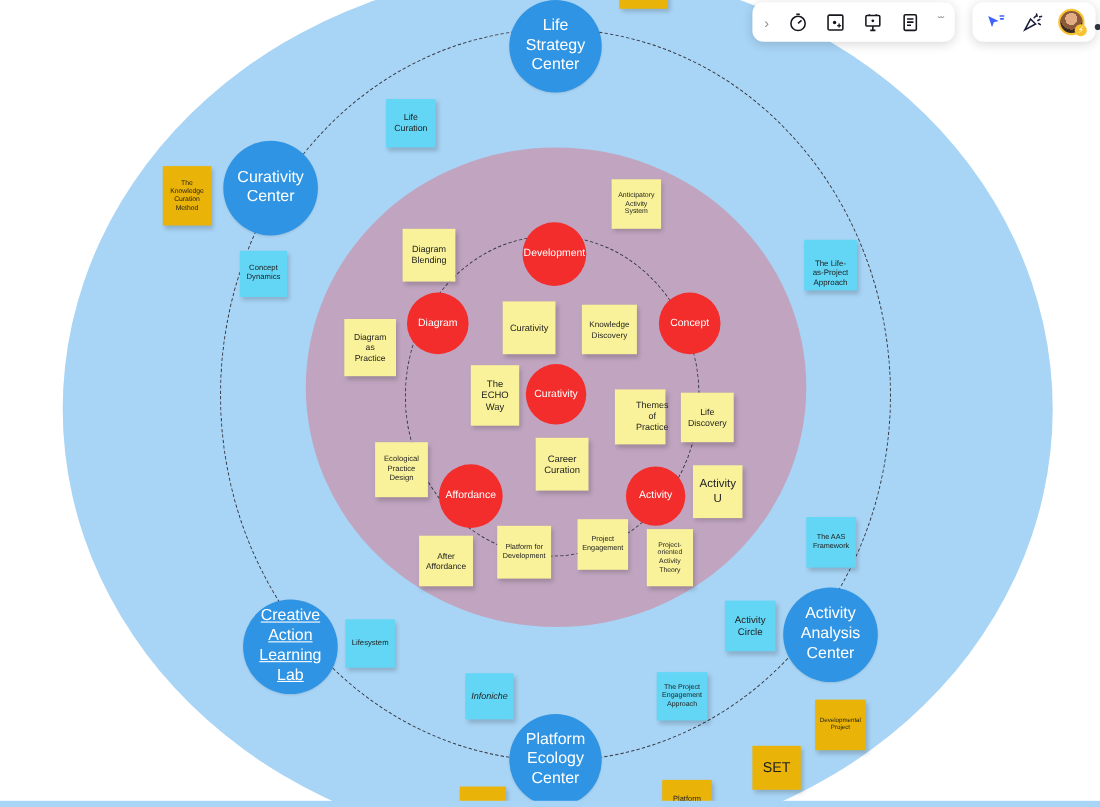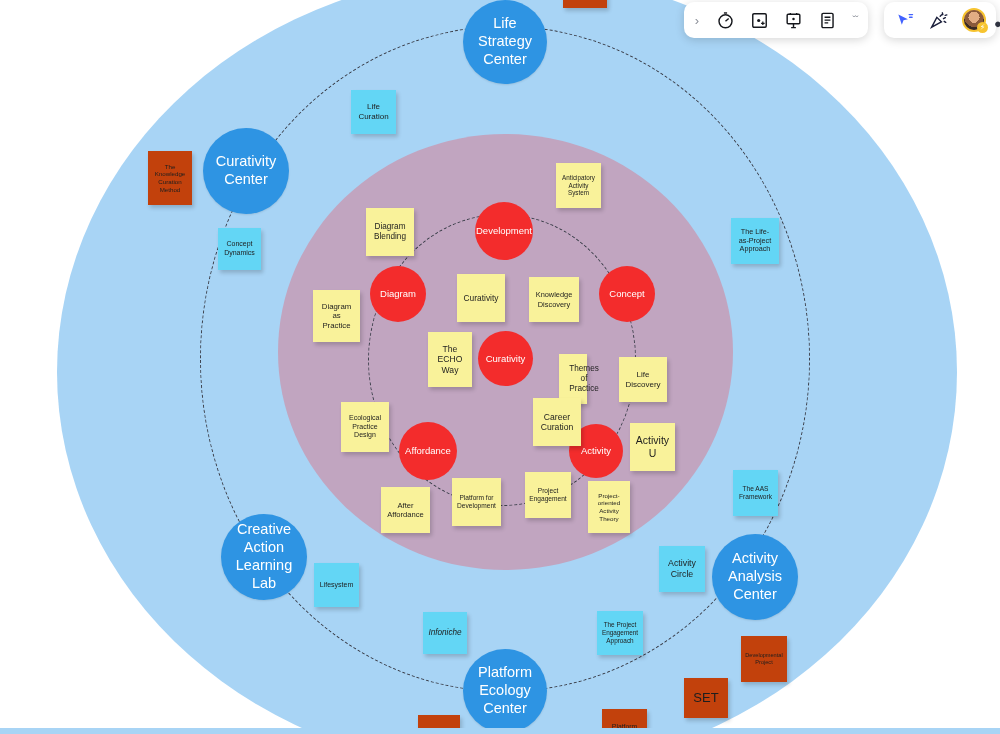--- a/index.html
+++ b/index.html
@@ -26,21 +26,21 @@
   
   .node{position:absolute;border-radius:50%;background:#f32c2c;color:#fff;
         display:flex;align-items:center;justify-content:center;text-align:center;
         font-size:9.5px;line-height:1.2;}
 
   
   .note{position:absolute;display:flex;align-items:center;justify-content:center;
         text-align:center;color:#1e1e1e;line-height:1.22;
         box-shadow:2px 3px 4px rgba(0,0,0,.18);box-sizing:border-box;padding:2px;}
   .note.yellow{background:#f9f29a;}
-  .note.gold{background:#c2410c;}
+  .note.gold{background:#eab308;}
   .note.cyan{background:#63d6f5;}
 
   
   .toolbar{position:absolute;background:#fff;border-radius:10px;
            box-shadow:0 2px 10px rgba(0,0,0,.16);display:flex;align-items:center;
            height:36px;}
   #toolbar-left{left:684px;top:2px;padding:0 8px;gap:12px;}
   #toolbar-right{left:884px;top:2px;padding:0 10px;gap:12px;}
   .tbtn{width:22px;height:22px;display:flex;align-items:center;justify-content:center;
         cursor:pointer;color:#15171c;}
@@ -71,21 +71,21 @@
   <div class="dashring" style="left:200px;top:26px;width:610px;height:666px;"></div>
   <div class="dashring" style="left:368px;top:214px;width:268px;height:292px;"></div>
 
   <div id="hubs-layer">
       <div class="hub" style="left: 463px; top: 0px; width: 84px; height: 84px;">
         <span>Life<br>Strategy<br>Center</span>
       </div>
       <div class="hub" style="left: 203px; top: 128px; width: 86px; height: 86px;">
         <span>Curativity<br>Center</span>
       </div>
-      <div class="hub" style="left: 221px; top: 514px; width: 86px; height: 86px;">
+      <div class="hub" style="left: 221px; top: 545px; width: 86px; height: 86px; text-decoration: underline;">
         <span>Creative<br>Action<br>Learning<br>Lab</span>
       </div>
       <div class="hub" style="left: 712px; top: 534px; width: 86px; height: 86px;">
         <span>Activity<br>Analysis<br>Center</span>
       </div>
       <div class="hub" style="left: 463px; top: 649px; width: 84px; height: 84px;">
         <span>Platform<br>Ecology<br>Center</span>
       </div>
     </div>
   <div id="nodes-layer">
@@ -117,45 +117,45 @@
       </div>
       <div class="note cyan" style="left: 218px; top: 228px; width: 43px; height: 42px; font-size: 7px;">
         <span>Concept<br>Dynamics</span>
       </div>
       <div class="note yellow" style="left: 366px; top: 208px; width: 48px; height: 48px; font-size: 8.2px;">
         <span>Diagram<br>Blending</span>
       </div>
       <div class="note yellow" style="left: 556px; top: 163px; width: 45px; height: 45px; font-size: 6.3px;">
         <span>Anticipatory<br>Activity<br>System</span>
       </div>
-      <div class="note cyan" style="left: 731px; top: 218px; width: 48px; height: 46px; font-size: 7.2px;">
+      <div class="note cyan" style="left: 731px; top: 218px; width: 48px; height: 46px; font-size: 7.2px; align-items: flex-end;">
         <span>The Life-<br>as-Project<br>Approach</span>
       </div>
       <div class="note yellow" style="left: 313px; top: 290px; width: 47px; height: 52px; font-size: 7.8px;">
         <span>Diagram<br>as<br>Practice</span>
       </div>
       <div class="note yellow" style="left: 457px; top: 274px; width: 48px; height: 48px; font-size: 8.4px;">
         <span>Curativity</span>
       </div>
       <div class="note yellow" style="left: 529px; top: 277px; width: 50px; height: 45px; font-size: 7.4px;">
         <span>Knowledge<br>Discovery</span>
       </div>
       <div class="note yellow" style="left: 428px; top: 332px; width: 44px; height: 55px; font-size: 8.6px;">
         <span>The<br>ECHO<br>Way</span>
       </div>
-      <div class="note yellow" style="left: 559px; top: 354px; width: 28px; height: 50px; font-size: 8.2px; padding-left: 24px;">
+      <div class="note yellow" style="left: 559px; top: 354px; width: 46px; height: 50px; font-size: 8.2px; padding-left: 24px;">
         <span>Themes<br>of<br>Practice</span>
       </div>
       <div class="note yellow" style="left: 619px; top: 357px; width: 48px; height: 45px; font-size: 8px;">
         <span>Life<br>Discovery</span>
       </div>
       <div class="note yellow" style="left: 341px; top: 402px; width: 48px; height: 50px; font-size: 7px;">
         <span>Ecological<br>Practice<br>Design</span>
       </div>
-      <div class="note yellow" style="left: 487px; top: 398px; width: 48px; height: 48px; font-size: 8.6px; margin-left: 46px;">
+      <div class="note yellow" style="left: 487px; top: 398px; width: 48px; height: 48px; font-size: 8.6px;">
         <span>Career<br>Curation</span>
       </div>
       <div class="note yellow" style="left: 630px; top: 423px; width: 45px; height: 48px; font-size: 10.5px;">
         <span>Activity<br>U</span>
       </div>
       <div class="note yellow" style="left: 381px; top: 487px; width: 49px; height: 46px; font-size: 7.6px;">
         <span>After<br>Affordance</span>
       </div>
       <div class="note yellow" style="left: 452px; top: 478px; width: 49px; height: 48px; font-size: 6.6px;">
         <span>Platform for<br>Development</span>

